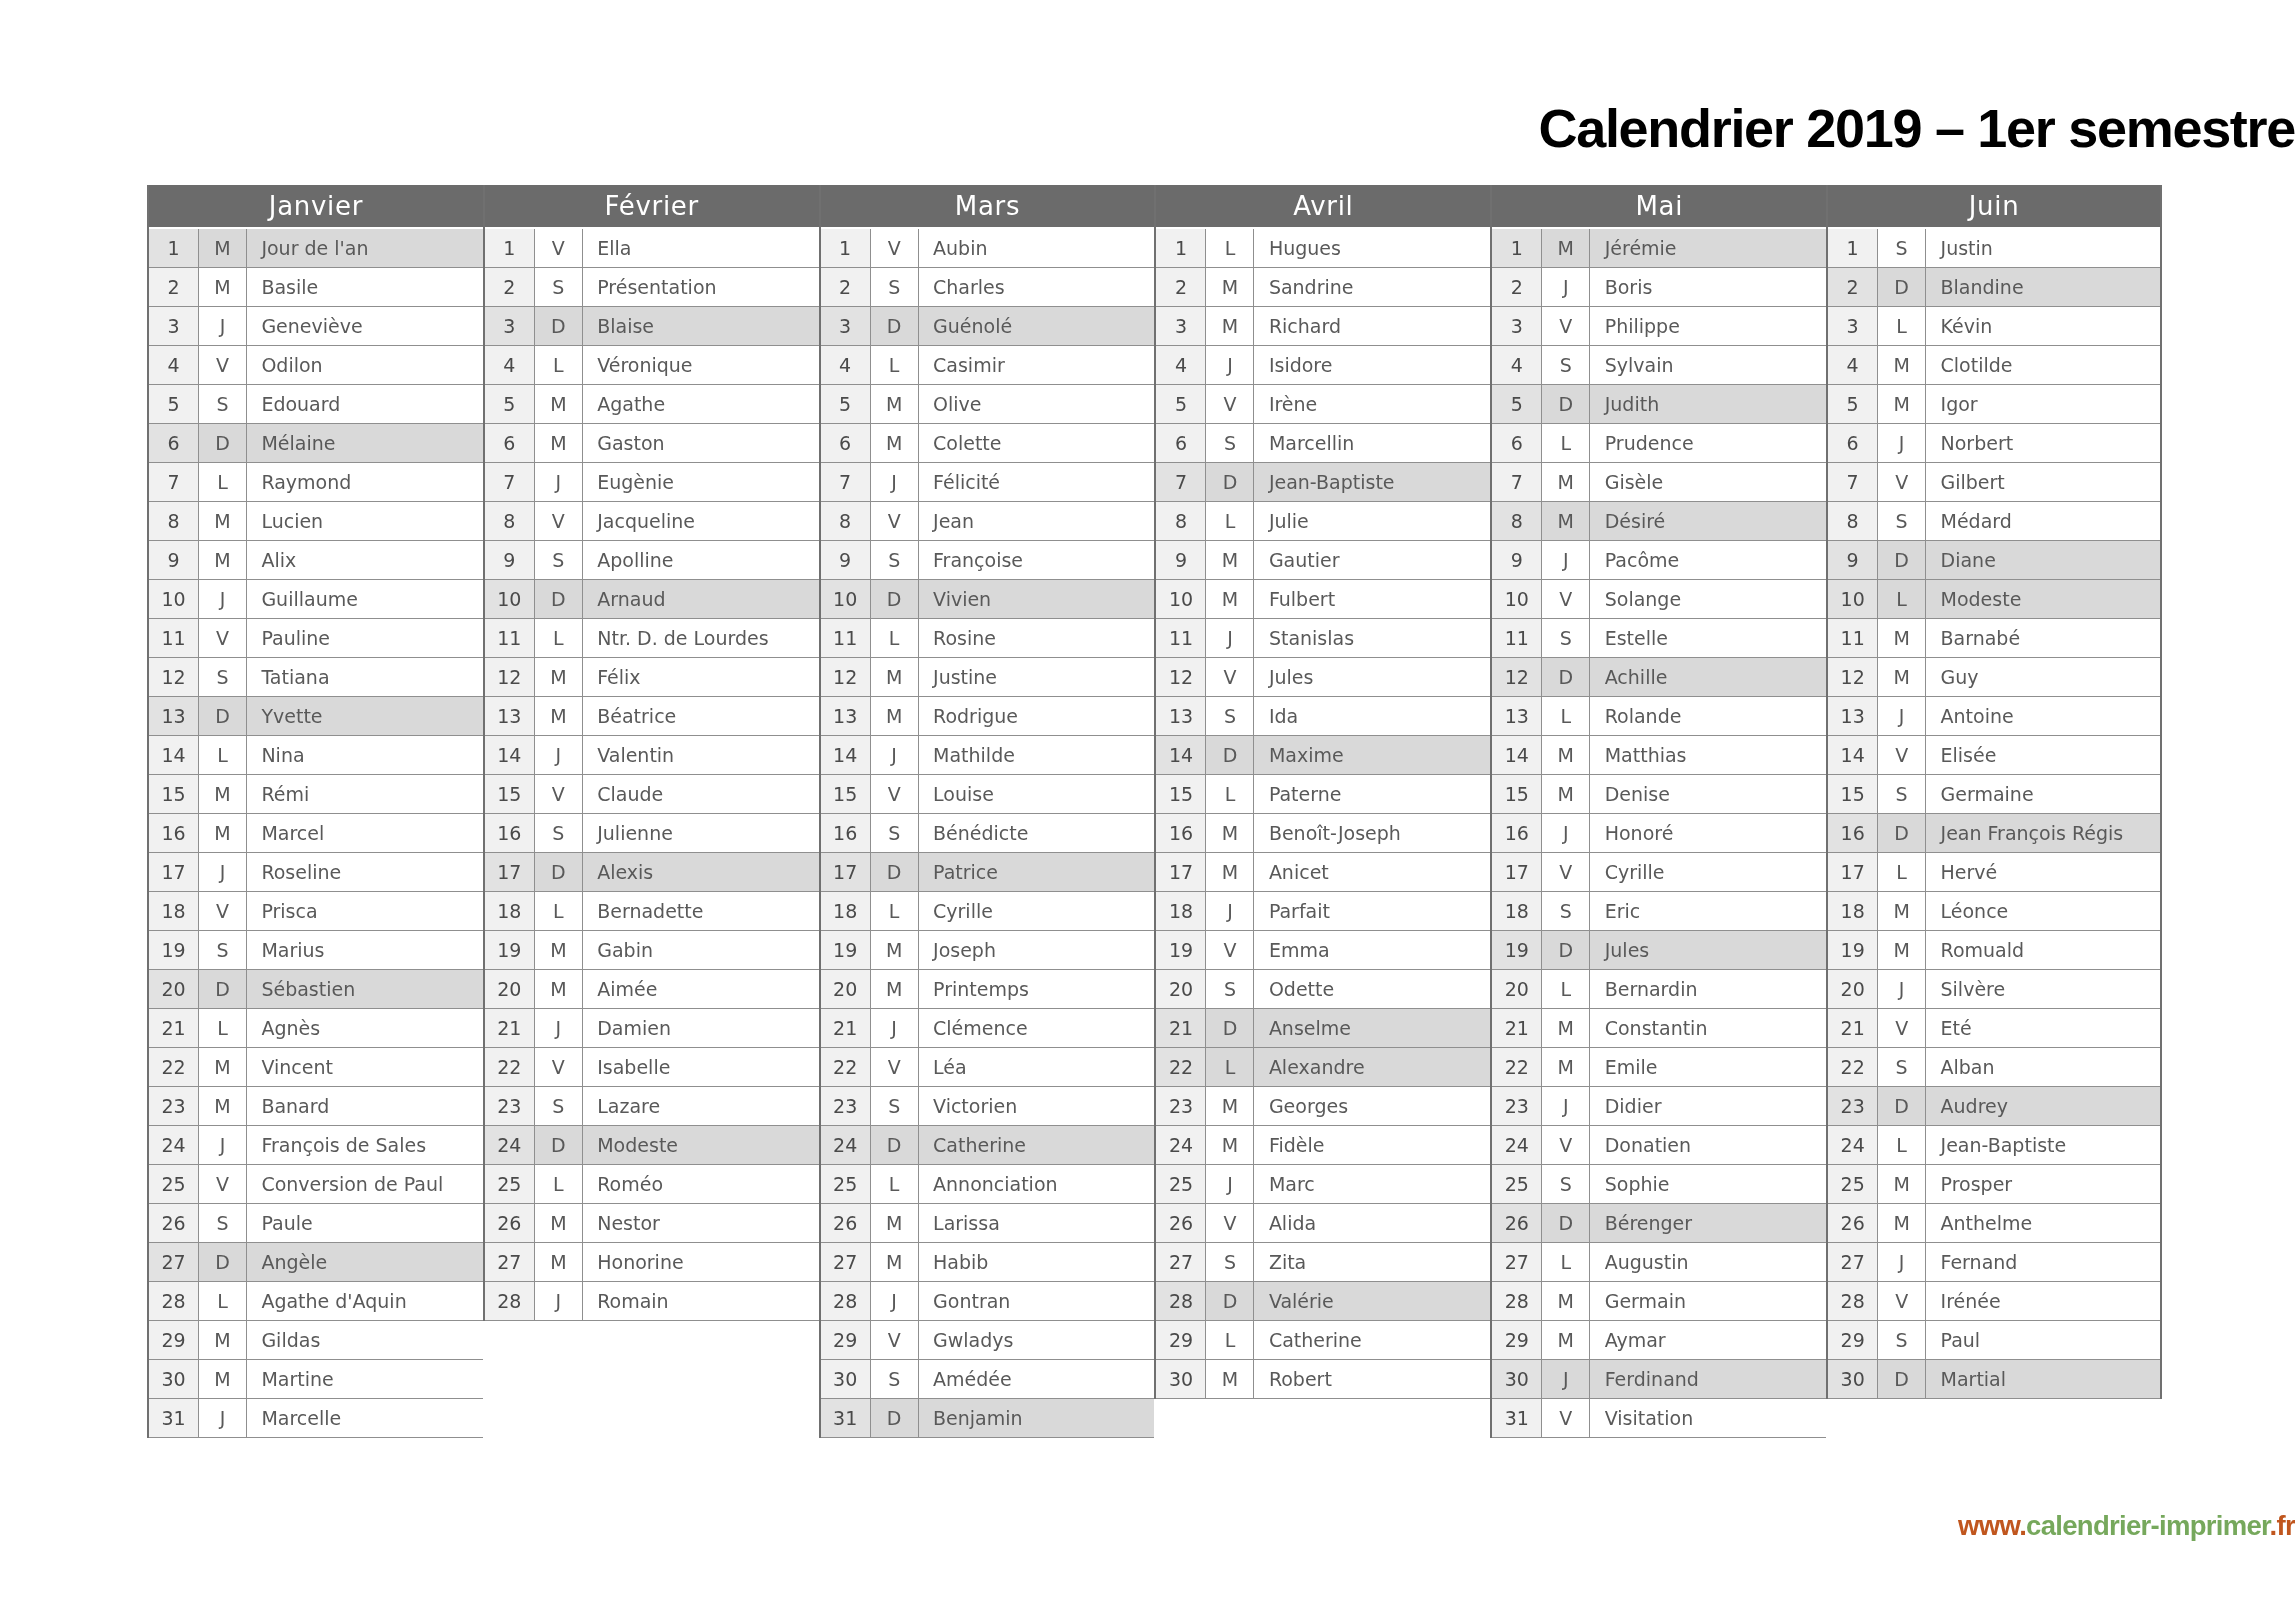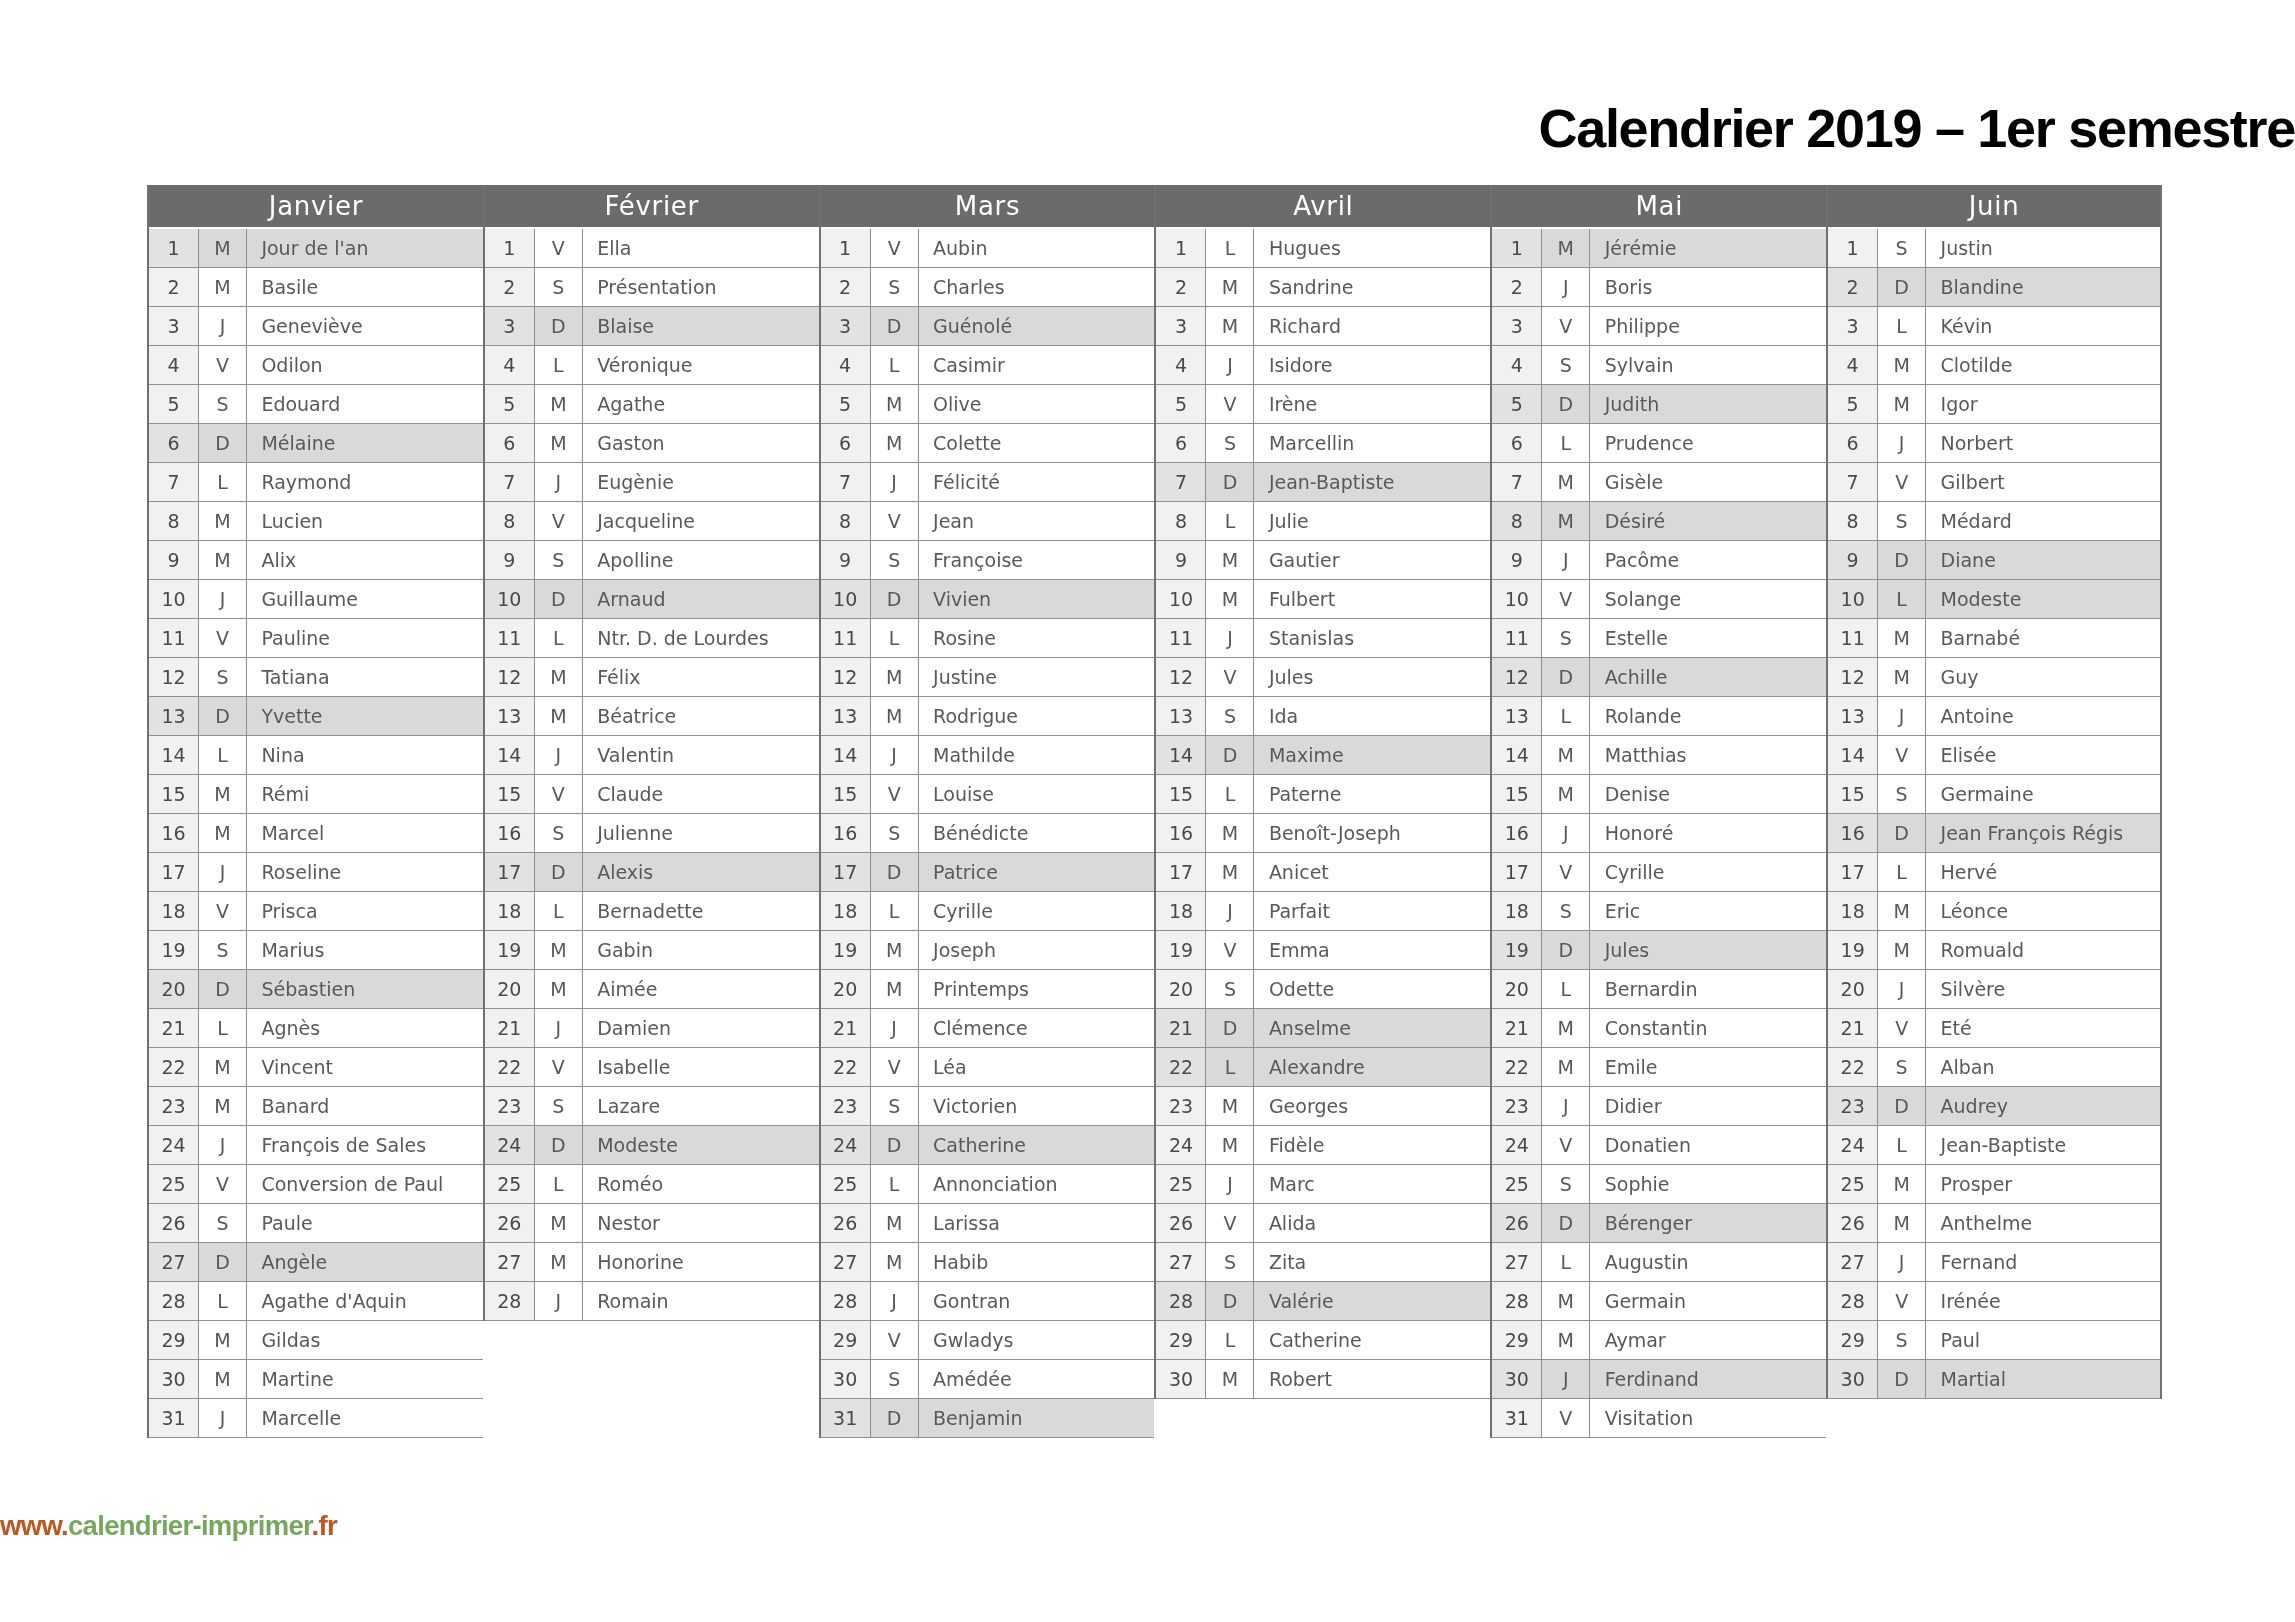--- a/index.html
+++ b/index.html
@@ -32,21 +32,21 @@
   .row{display:flex;height:39px;border-bottom:1.3px solid var(--grid);}
   .c{display:flex;align-items:center;font-size:19px;color:var(--txt);}
   .c-num{width:50px;justify-content:center;background:var(--num-bg);
     border-right:1.3px solid var(--grid);color:var(--numtxt);}
   .c-let{width:48px;justify-content:center;background:var(--cell-bg);
     border-right:1.3px solid var(--grid);}
   .c-name{flex:1;background:var(--cell-bg);padding-left:14.4px;overflow:hidden;
     white-space:nowrap;}
   .row.hl .c-num{background:var(--num-bg-hl);}
   .row.hl .c-let,.row.hl .c-name{background:var(--cell-bg-hl);}
-  .footer{position:absolute;top:1510px;left:0;width:2295px;text-align:left;
+  .footer{position:absolute;top:1510px;left:0;width:2295px;text-align:right;
     font-family:"Liberation Sans",sans-serif;font-weight:bold;font-size:27.5px;
     letter-spacing:-0.7px;text-decoration:none;}
   .f-orange{color:var(--f-orange,#c0561e);}
   .f-green{color:var(--f-green,#76a85c);}
 </style>
 </head>
 <body>
 
 <div class="page">
   <div class="title">Calendrier 2019 – 1er semestre</div>

